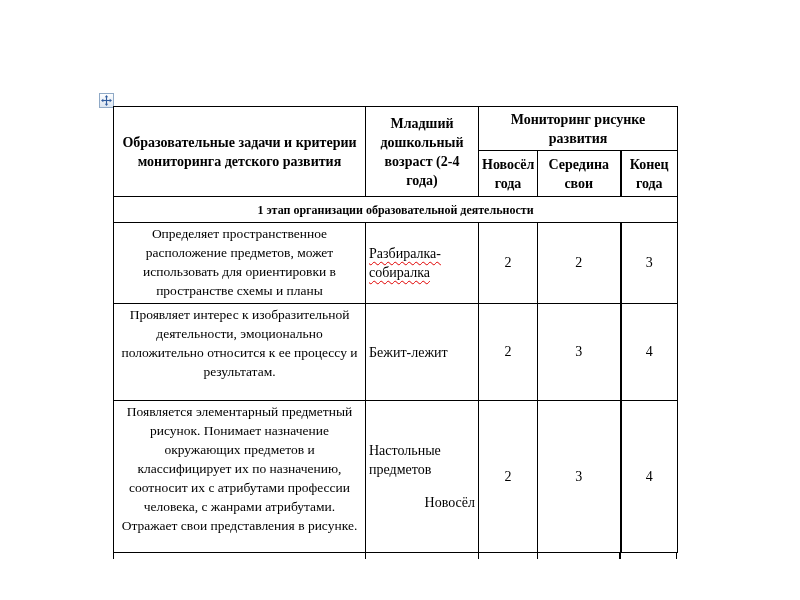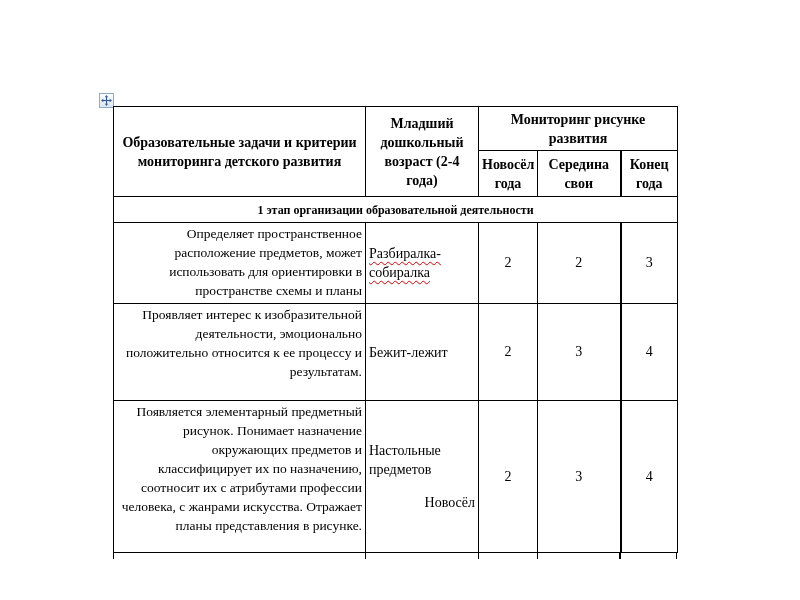--- a/index.html
+++ b/index.html
@@ -54,21 +54,21 @@
     padding: 1px 5px;
   }
   tr.section-row td {
     font-weight: bold;
     text-align: center;
     vertical-align: middle;
     font-size: 12px;
     line-height: 20px;
   }
   td.task {
-    text-align: right;
+    text-align: center;
     vertical-align: top;
     line-height: 19px;
     padding: 2px 3px 1px 3px;
   }
   td.act {
     text-align: left;
     vertical-align: middle;
     line-height: 19px;
     font-size: 14px;
     margin-left: 40px;
@@ -155,21 +155,21 @@
         <td class="task">Проявляет интерес к изобразительной деятельности, эмоционально положительно относится к ее процессу и результатам.</td>
         <td class="act">
           <span>Бежит-лежит</span>
         </td>
         <td class="score">2</td>
         <td class="score">3</td>
         <td class="score thick-left">4</td>
       </tr>
 
       <tr style="height:152px">
-        <td class="task">Появляется элементарный предметный рисунок. Понимает назначение окружающих предметов и классифицирует их по назначению, соотносит их с атрибутами профессии человека, с жанрами искусства. Отражает планы представления в рисунке.</td>
+        <td class="task">Появляется элементарный предметный рисунок. Понимает назначение окружающих предметов и классифицирует их по назначению, соотносит их с атрибутами профессии человека, с жанрами атрибутами. Отражает свои представления в рисунке.</td>
         <td class="act">
           <div>Настольные предметов</div>
           <div class="act-line2">Новосёл</div>
         </td>
         <td class="score">2</td>
         <td class="score">3</td>
         <td class="score thick-left">4</td>
       </tr>
     </tbody>
   </table>

